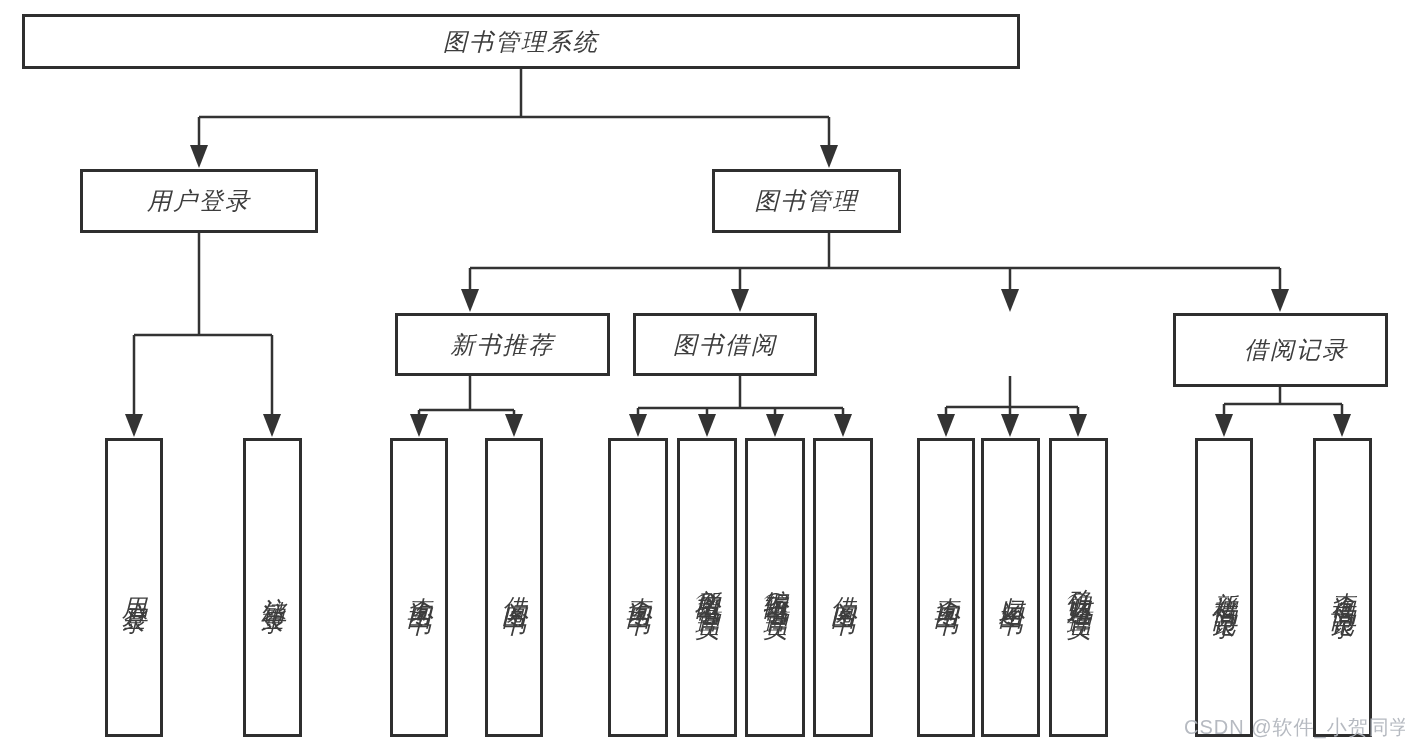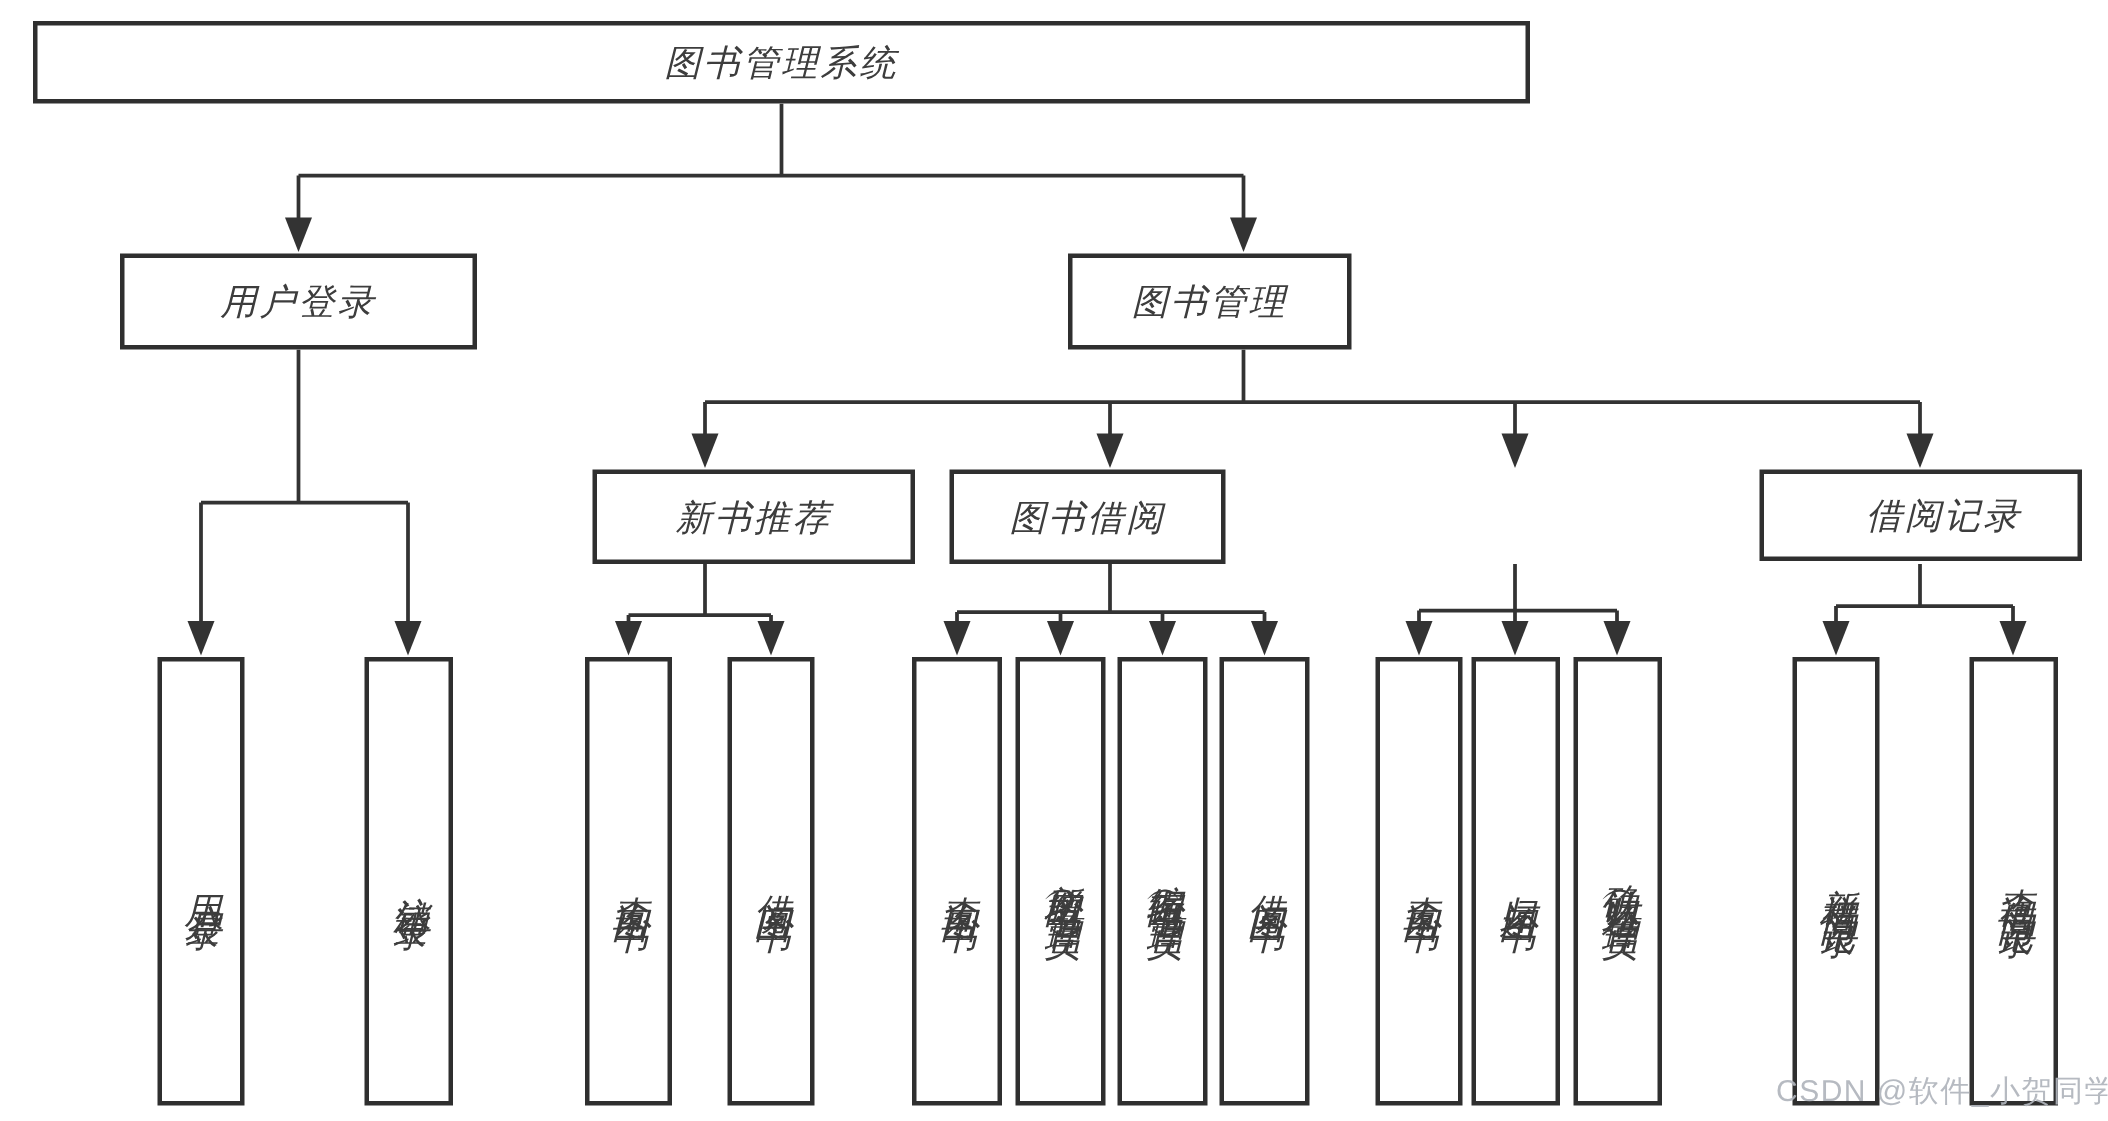--- a/index.html
+++ b/index.html
@@ -138,21 +138,21 @@
   <div class="box h" style="left:712px; top:169px; width:189px; height:64px;">
     <span>图书管理</span>
   </div>
 
   <div class="box h" style="left:362px; top:313px; width:215px; height:63px;margin-left:33px;">
     <span>新书推荐</span>
   </div>
   <div class="box h" style="left:633px; top:313px; width:184px; height:63px;">
     <span>图书借阅</span>
   </div>
-  <div class="box h" style="left:1173px; top:313px; width:215px; height:61px;padding-left:31px;">
+  <div class="box h" style="left:1173px; top:313px; width:215px; height:74px;padding-left:31px;">
     <span>借阅记录</span>
   </div>
 
   <div class="box v" style="left:105px; top:438px; width:58px; height:299px;">
     <span>用户登录</span>
   </div>
   <div class="box v" style="left:243px; top:438px; width:59px; height:299px;">
     <span>注销登录</span>
   </div>
 

